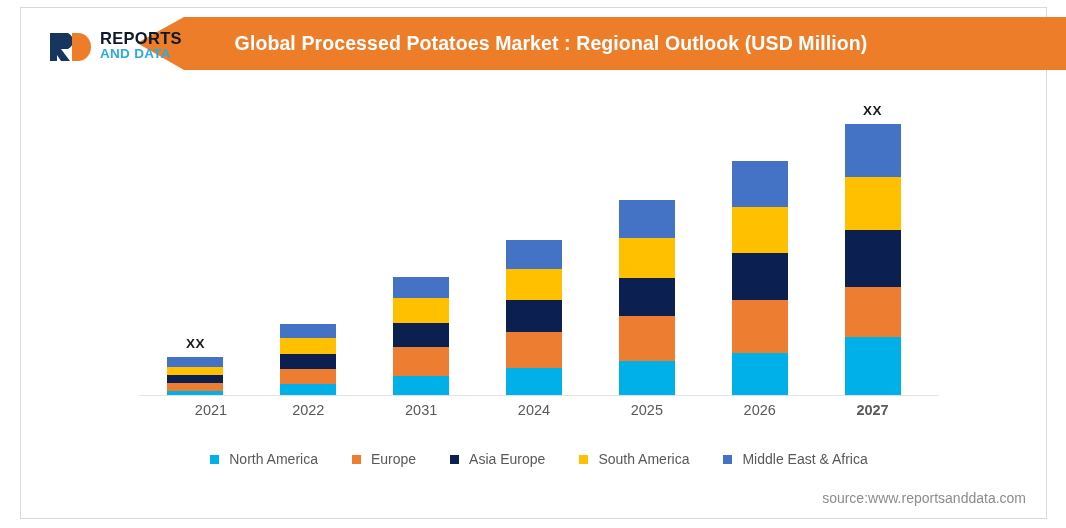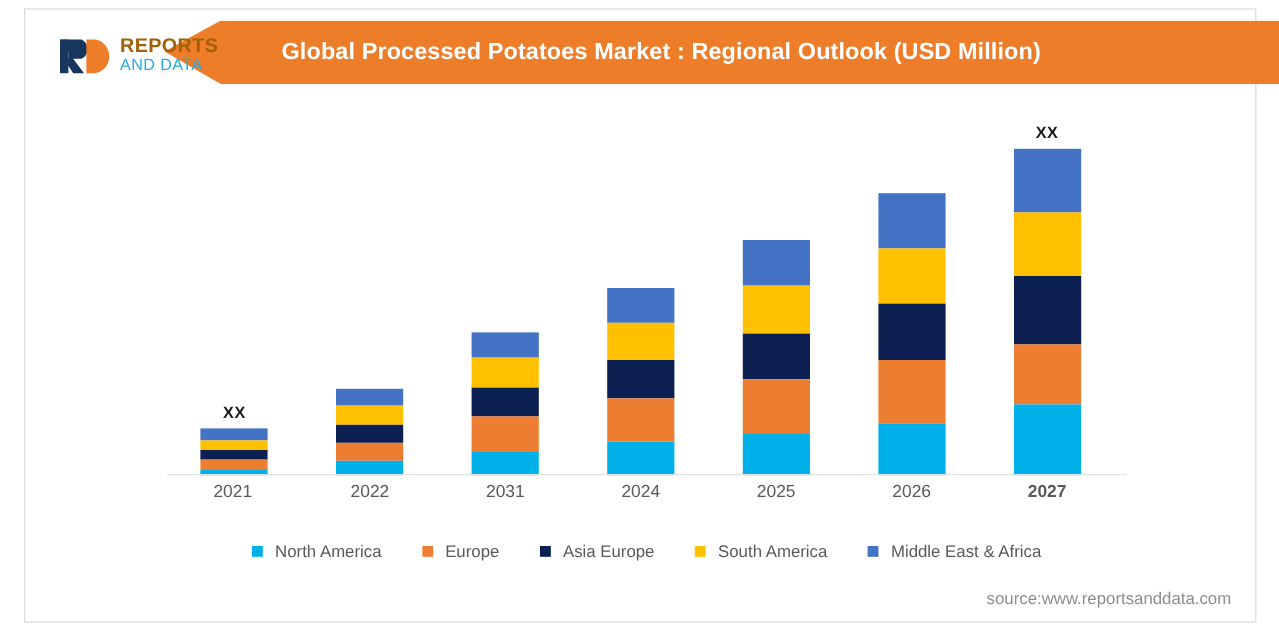--- a/index.html
+++ b/index.html
@@ -75,26 +75,26 @@
   }
   .logo-text {
     position: absolute;
     left: 52px;
     top: 3px;
     line-height: 1.02;
   }
   .logo-line1 {
     font-size: 16.5px;
     font-weight: bold;
-    color: #a16207;
+    color: #0f172a;
     letter-spacing: 0.3px;
   }
   .logo-line2 {
     font-size: 13.5px;
-    font-weight: normal;
+    font-weight: bold;
     color: #29abe2;
     letter-spacing: 0.3px;
   }
 
   
   .plot {
     position: absolute;
     left: 118px;
     top: 80px;
     width: 790px;
@@ -273,21 +273,21 @@
             <div class="seg" style="height: 57px; background: rgb(11, 32, 80);"></div>
             <div class="seg" style="height: 50px; background: rgb(237, 125, 49);"></div>
             <div class="seg" style="height: 59px; background: rgb(0, 176, 232);"></div>
           </div>
           <div class="bar-label" style="bottom: 278px;">XX</div>
         </div>
       </div>
     <div class="baseline"></div>
 
     <div class="xaxis">
-        <div class="xtick" style="left: 13px;">2021</div>
+        <div class="xtick" style="left: 30px;">2021</div>
         <div class="xtick" style="left: 127.286px;">2022</div>
         <div class="xtick" style="left: 240.143px;">2031</div>
         <div class="xtick" style="left: 353px;">2024</div>
         <div class="xtick" style="left: 465.857px;">2025</div>
         <div class="xtick" style="left: 578.714px;">2026</div>
         <div class="xtick" style="left: 691.571px; font-weight: bold;">2027</div>
       </div>
 
     <div class="legend">
         <div class="legend-item">

